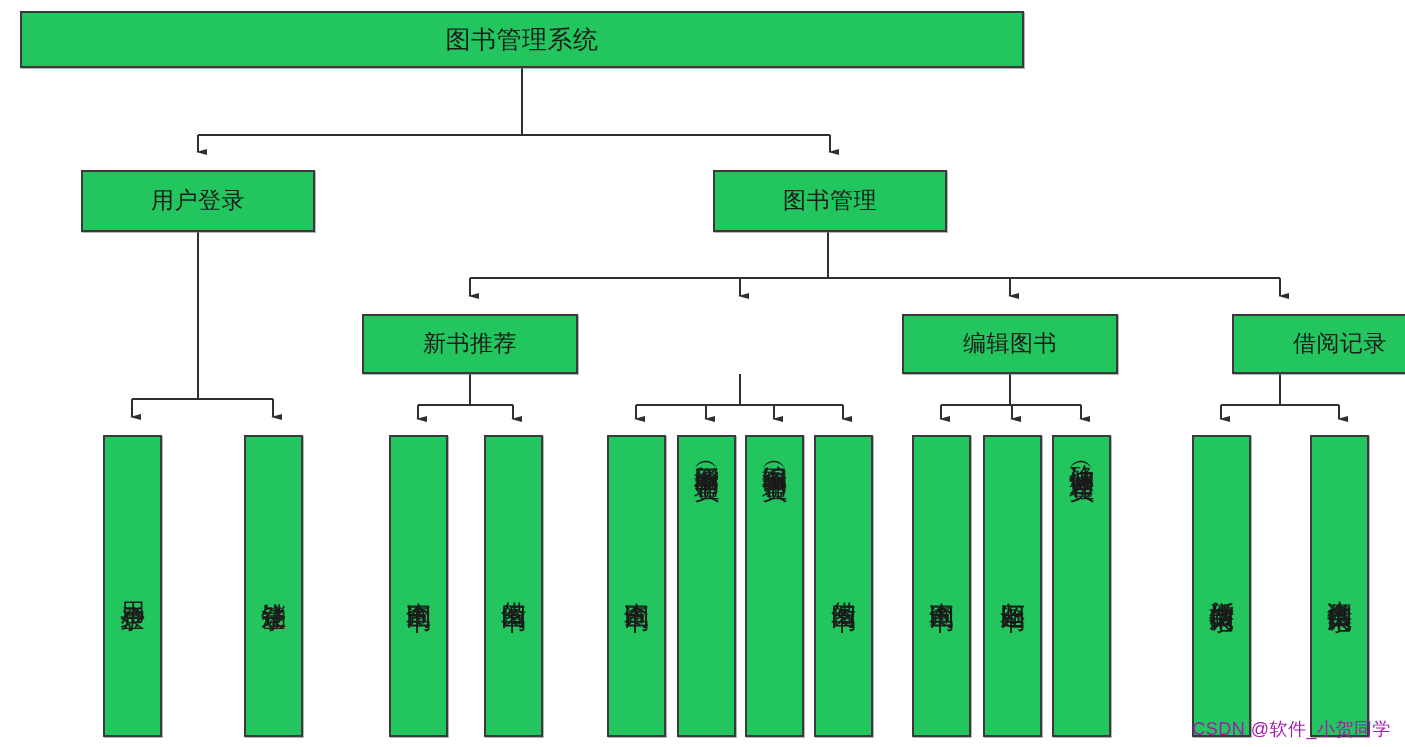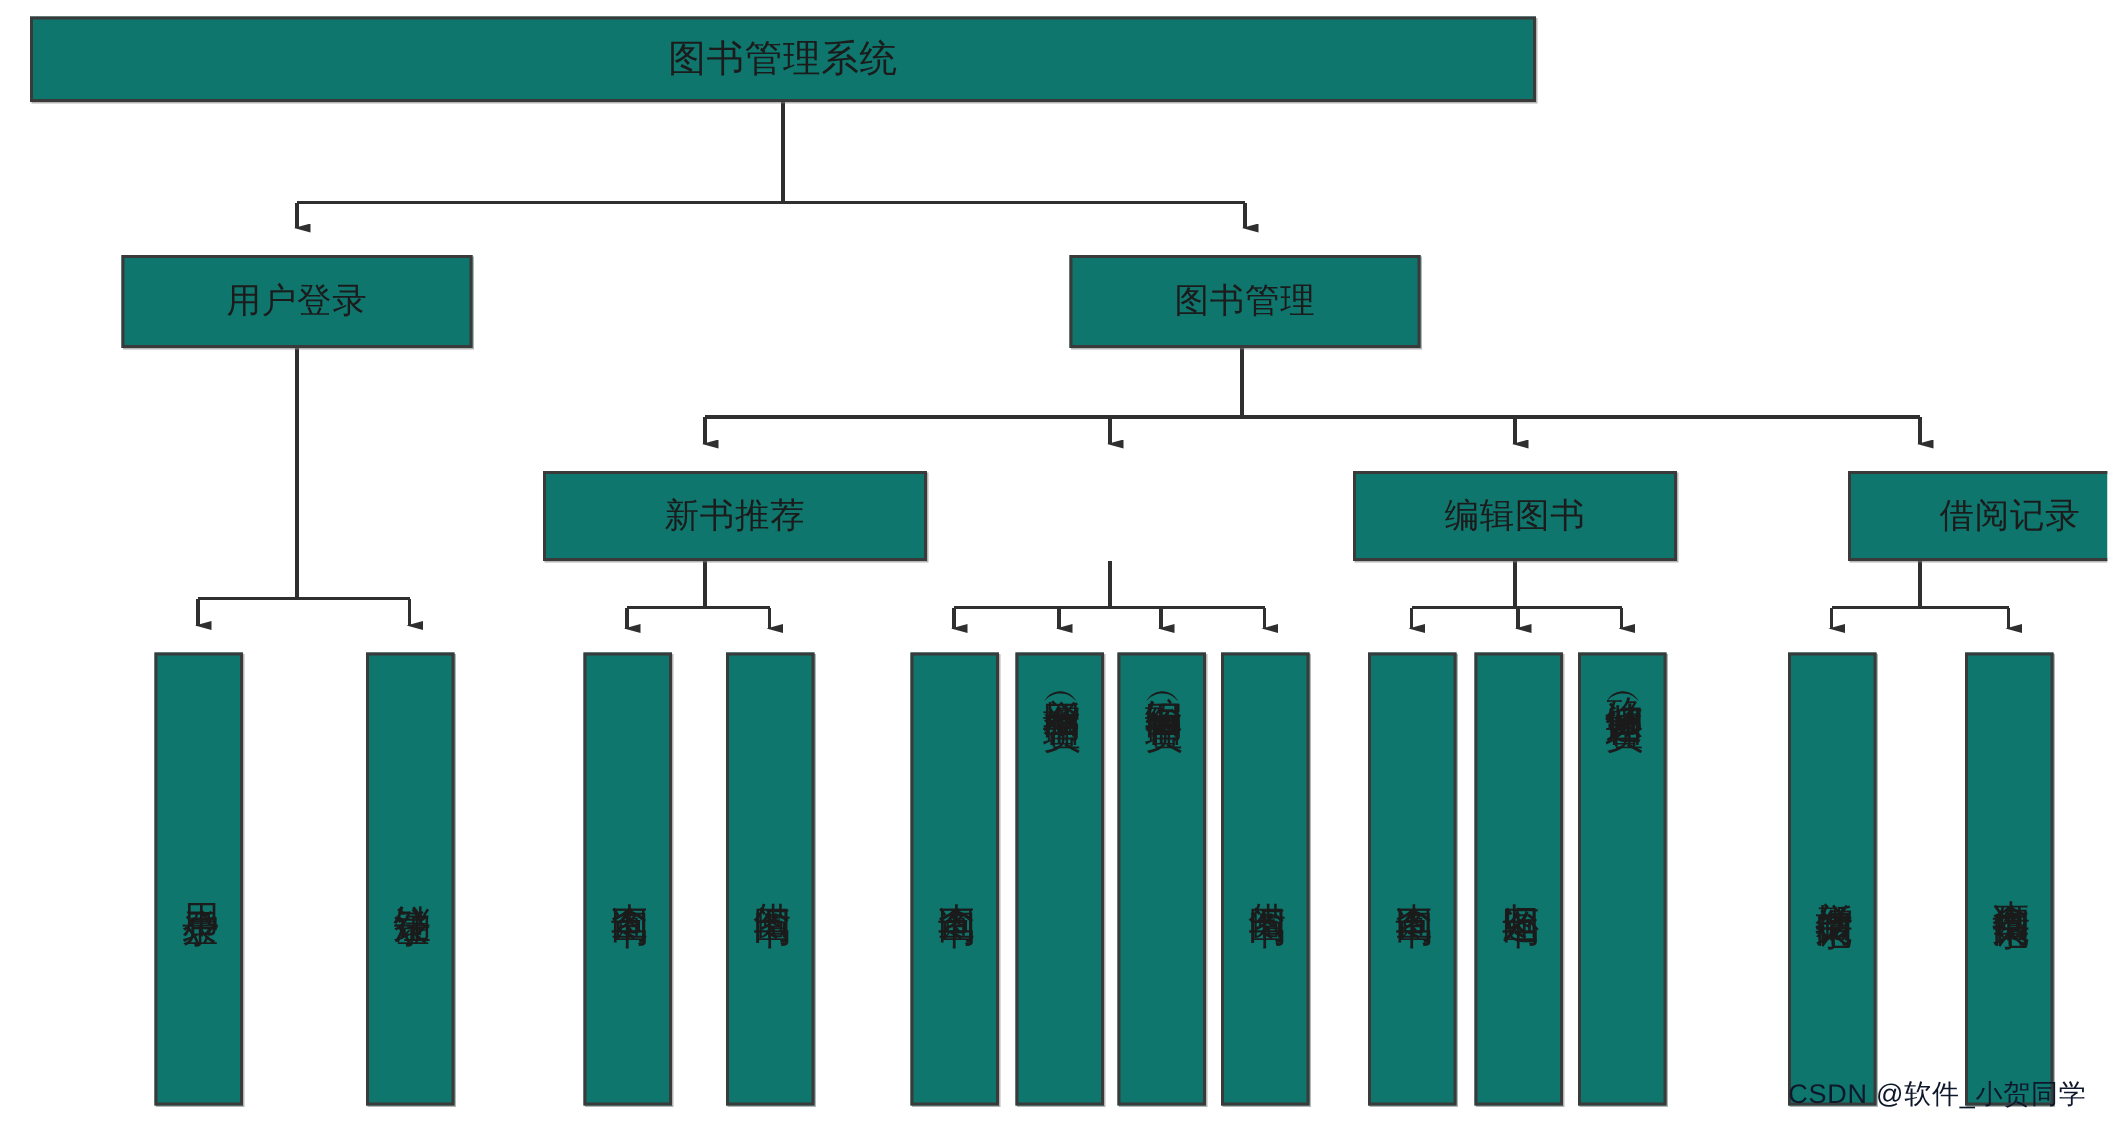--- a/index.html
+++ b/index.html
@@ -22,21 +22,21 @@
     left: 0;
     top: 0;
     width: 1405px;
     height: 747px;
     pointer-events: none;
   }
   .node {
     position: absolute;
     box-sizing: border-box;
     border: 2px solid #3a3a3a;
-    background: #0f766e;
+    background: #22c55e;
     display: flex;
     align-items: center;
     justify-content: center;
     color: #1b1b1b;
     box-shadow: 1px 1px 0 rgba(120,120,120,0.55);
   }
   .node .label {
     line-height: 1.18;
     letter-spacing: 0.5px;
     white-space: nowrap;
@@ -58,21 +58,21 @@
   }
   .node.leaf.vcenter {
     align-items: center;
     padding-top: 0;
   }
   #watermark {
     position: absolute;
     right: 14px;
     bottom: 6px;
     font-size: 18px;
-    color: #0f172a;
+    color: #a21caf;
     white-space: nowrap;
     letter-spacing: 0.5px;
   }
 </style>
 </head>
 <body>
 
 <div id="canvas">
 
   <svg id="wires" viewBox="0 0 1405 747">
@@ -132,21 +132,21 @@
   </div>
 
   <div class="node lvl2" style="left:81px; top:170px; width:234px; height:62px;">
     <span class="label">用户登录</span>
   </div>
 
   <div class="node lvl2" style="left:713px; top:170px; width:234px; height:62px;">
     <span class="label">图书管理</span>
   </div>
 
-  <div class="node lvl3" style="left:362px; top:314px; width:256px; height:60px;">
+  <div class="node lvl3" style="left:362px; top:314px; width:216px; height:60px;">
     <span class="label">新书推荐</span>
   </div>
 
 
   <div class="node lvl3" style="left:902px; top:314px; width:216px; height:60px;">
     <span class="label">编辑图书</span>
   </div>
 
   <div class="node lvl3" style="left:1232px; top:314px; width:216px; height:60px;">
     <span class="label">借阅记录</span>

